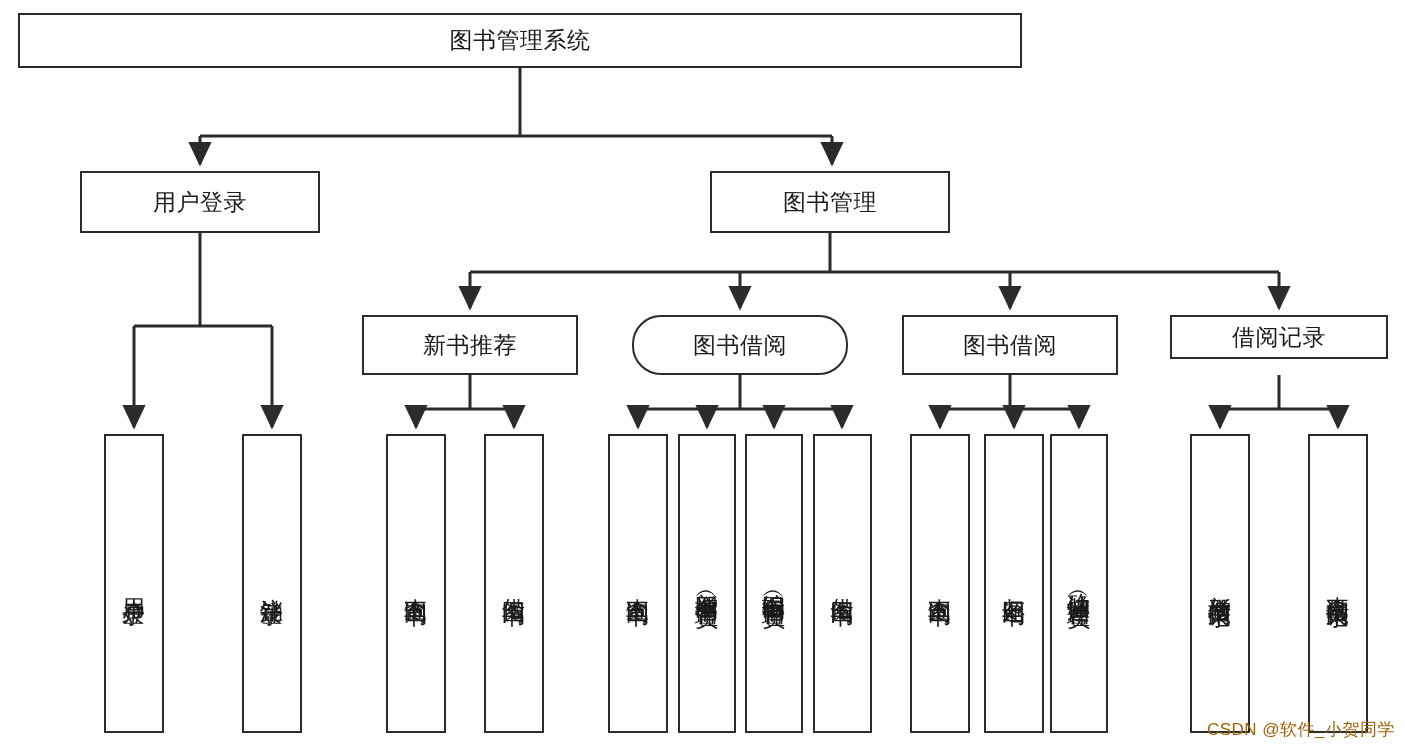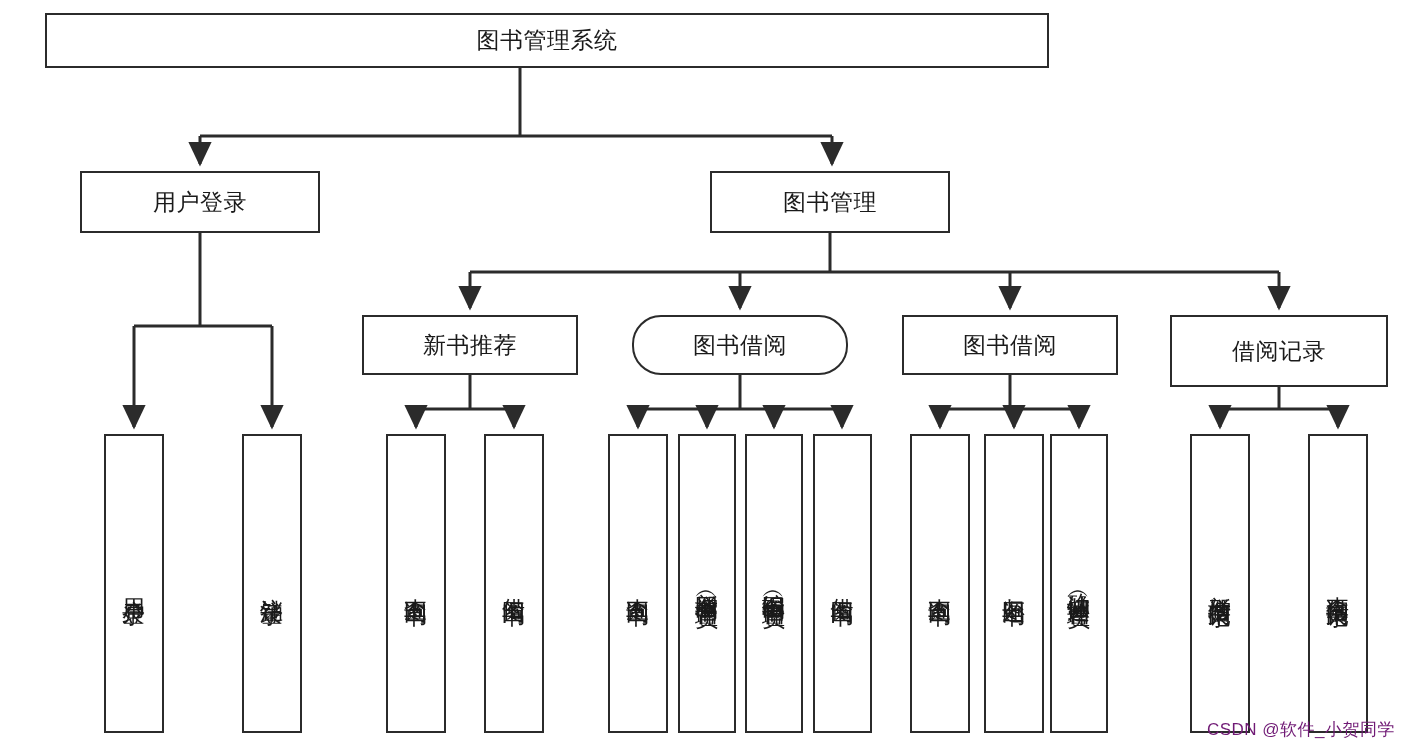--- a/index.html
+++ b/index.html
@@ -52,21 +52,21 @@
     writing-mode: vertical-rl;
     text-orientation: upright;
     white-space: normal;
   }
   .nlabel { display: block; }
   #watermark {
     position: absolute;
     right: 10px;
     bottom: 6px;
     font-size: 17px;
-    color: #701a75;
+    color: #a16207;
     letter-spacing: 0.5px;
     white-space: nowrap;
     pointer-events: none;
   }
 </style>
 </head>
 <body>
 
 <div id="canvas">
 
@@ -113,41 +113,41 @@
       <path d="M1014,409 L1014,427" marker-end="url(#arrow)"></path>
       <path d="M1079,409 L1079,427" marker-end="url(#arrow)"></path>
 
       <path d="M1279,375 L1279,409"></path>
       <path d="M1220,409 L1338,409"></path>
       <path d="M1220,409 L1220,427" marker-end="url(#arrow)"></path>
       <path d="M1338,409 L1338,427" marker-end="url(#arrow)"></path>
     </g>
   </svg>
 
-  <div class="node horiz" style="left: 18px; top: 13px; width: 1004px; height: 55px; margin-left: 27px;">
+  <div class="node horiz" style="left: 18px; top: 13px; width: 1004px; height: 55px;">
     <span class="nlabel">图书管理系统</span>
   </div>
 
   <div class="node horiz" style="left: 80px; top: 171px; width: 240px; height: 62px;">
     <span class="nlabel">用户登录</span>
   </div>
   <div class="node horiz" style="left: 362px; top: 315px; width: 216px; height: 60px;">
     <span class="nlabel">新书推荐</span>
   </div>
 
   <div class="node horiz" style="left: 710px; top: 171px; width: 240px; height: 62px;">
     <span class="nlabel">图书管理</span>
   </div>
   <div class="node horiz" style="left: 632px; top: 315px; width: 216px; height: 60px; border-radius: 29px;">
     <span class="nlabel">图书借阅</span>
   </div>
   <div class="node horiz" style="left: 902px; top: 315px; width: 216px; height: 60px;">
     <span class="nlabel">图书借阅</span>
   </div>
-  <div class="node horiz" style="left: 1170px; top: 315px; width: 218px; height: 72px;">
+  <div class="node horiz" style="left: 1170px; top: 315px; width: 218px; height: 44px;">
     <span class="nlabel">借阅记录</span>
   </div>
 
   <div class="node vert" style="left: 104px; top: 434px; width: 60px; height: 299px;">
     <span class="nlabel">用户登录</span>
   </div>
   <div class="node vert" style="left: 242px; top: 434px; width: 60px; height: 299px;">
     <span class="nlabel">注销登录</span>
   </div>
 

